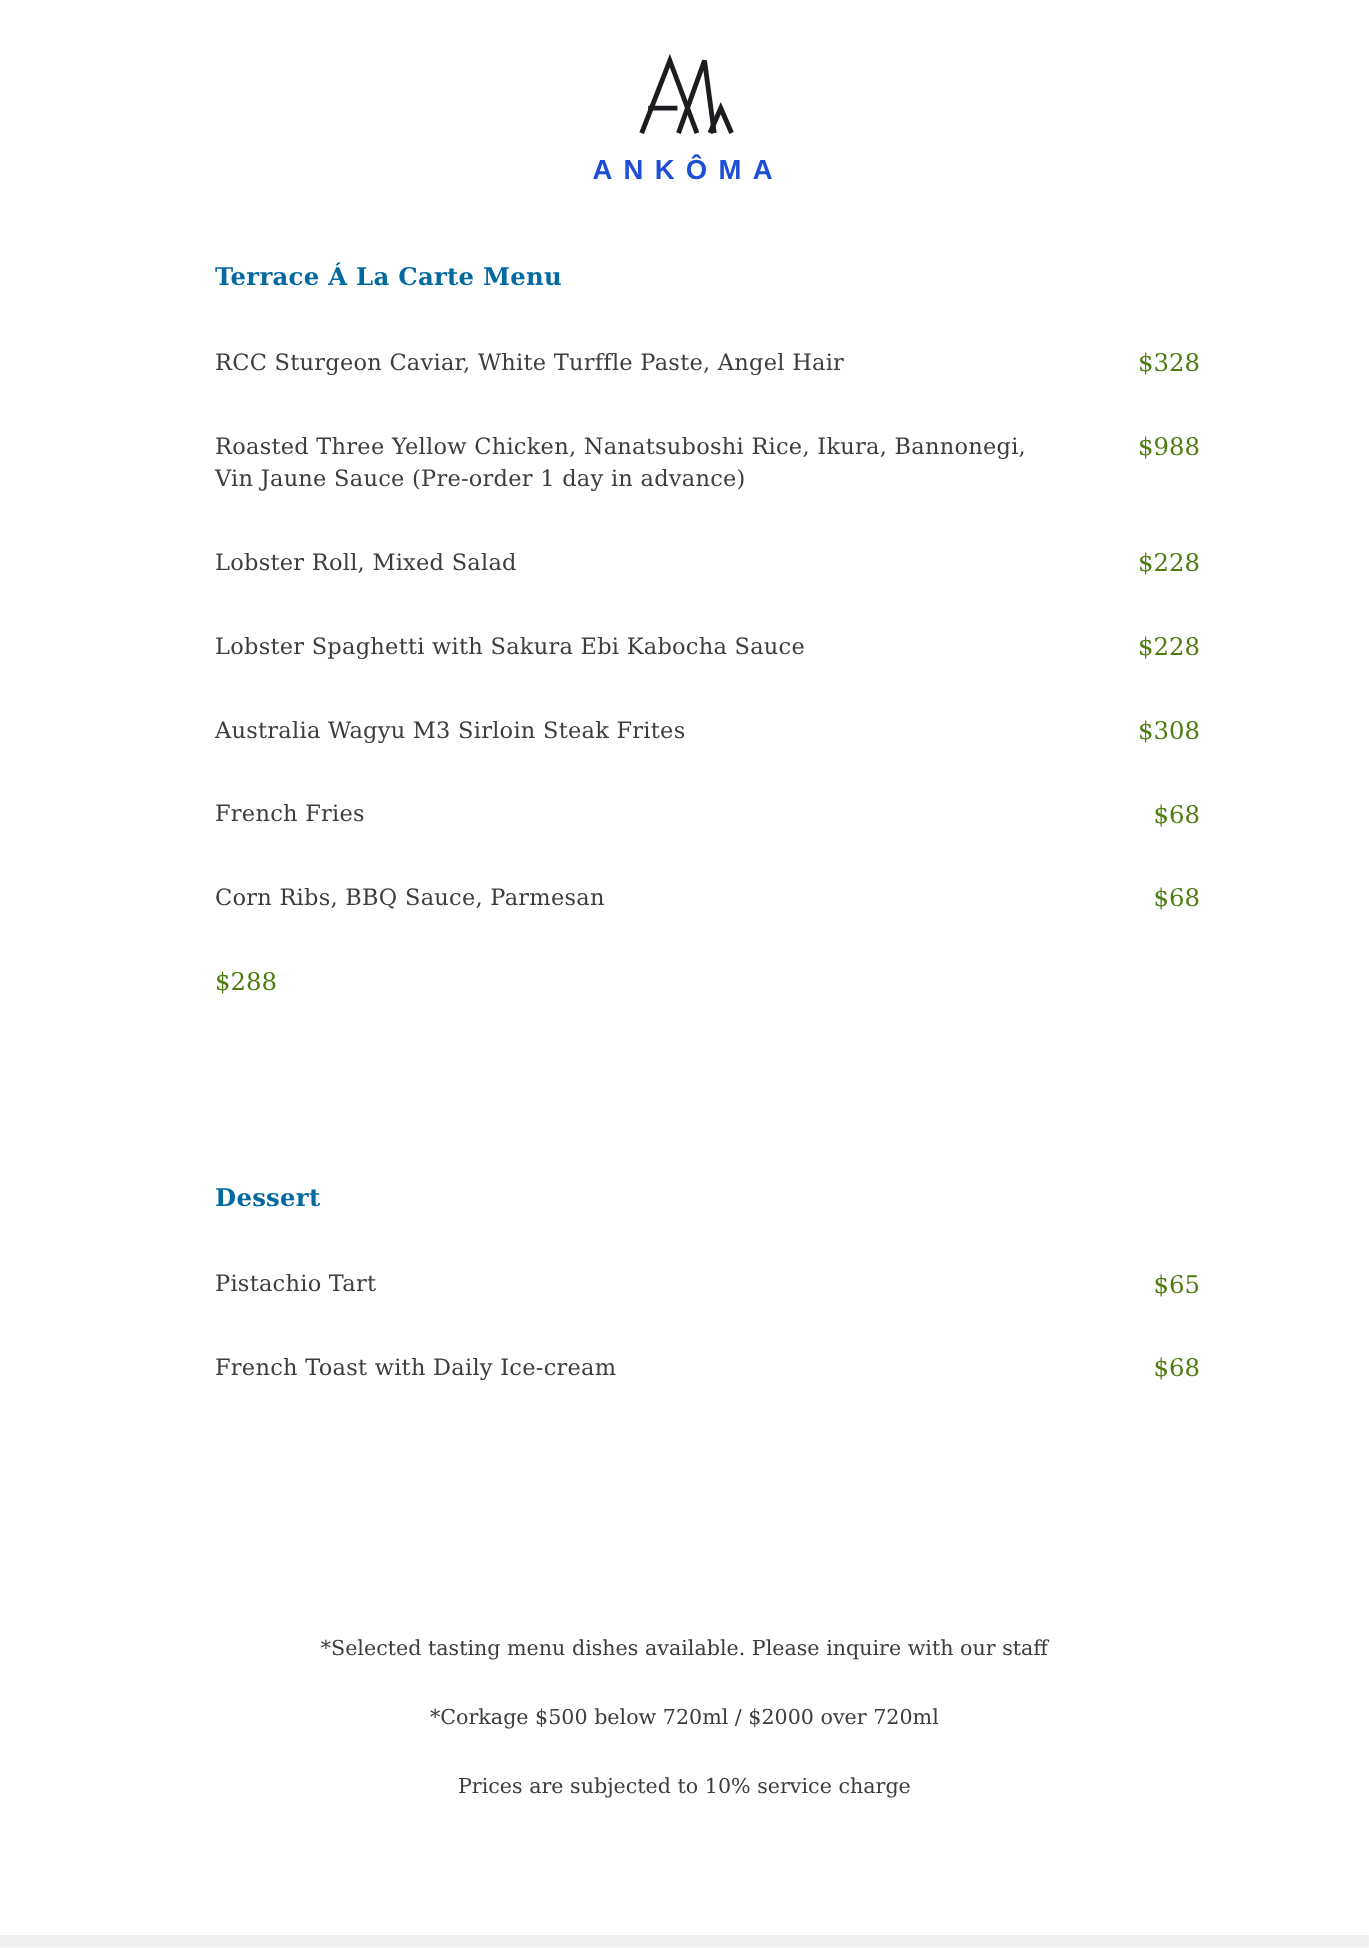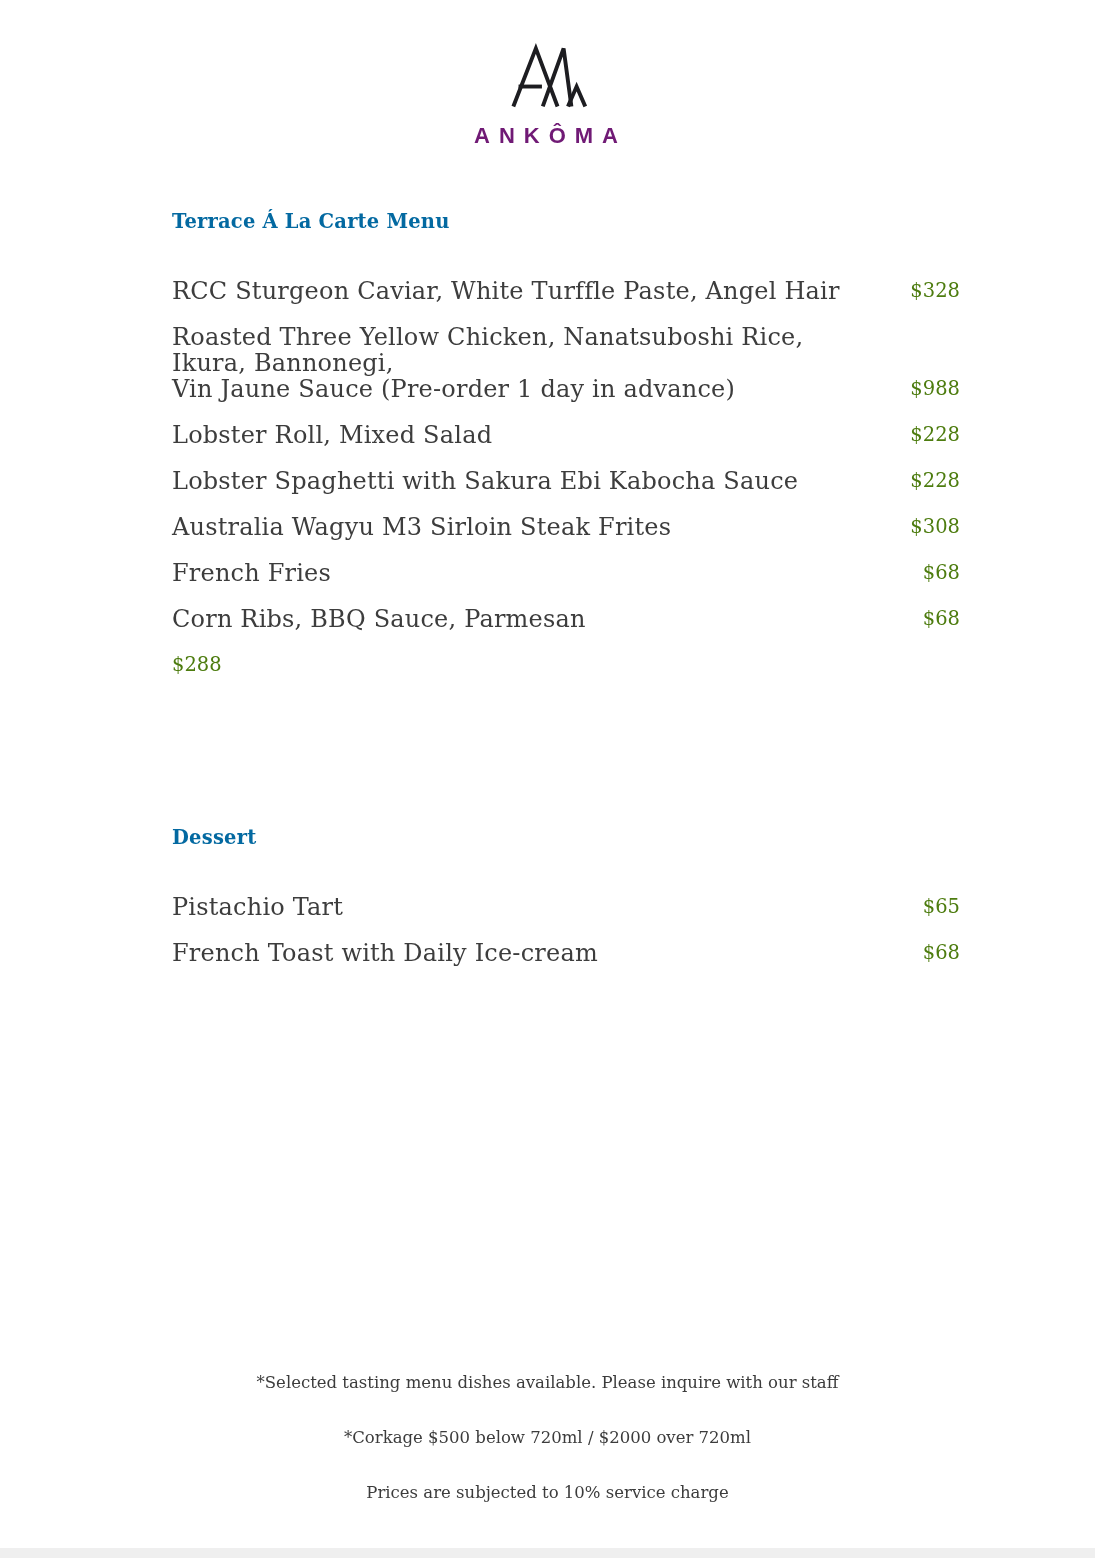--- a/index.html
+++ b/index.html
@@ -29,21 +29,21 @@
     width: 78px;
     height: 70px;
   }
   .brand-name {
     margin-top: 7px;
     font-family: "Liberation Sans", sans-serif;
     font-weight: 700;
     font-size: 22px;
     letter-spacing: 9px;
     padding-left: 6px; 
-    color: #701a75;
+    color: #1d4ed8;
   }
 
   
   .content {
     width: 788px;
     margin-left: 172px;
     margin-top: 60px;
   }
   h2.section-title {
     font-size: 19.5px;
@@ -51,43 +51,43 @@
     font-weight: 700;
     color: #0369a1;
     letter-spacing: 0.2px;
   }
   .items { margin-top: 43px; }
   .row {
     display: flex;
     justify-content: space-between;
     align-items: flex-start;
   }
-  .row + .row { margin-top: 20px; align-items: flex-end; }
+  .row + .row { margin-top: 41px; }
   .dish {
-    font-size: 24px;
+    font-size: 18px;
     line-height: 26px;
     color: #3d3d3d;
     white-space: pre-line;
     max-width: 680px;
     letter-spacing: 0.2px;
   }
   .price {
     font-size: 19.5px;
     line-height: 26px;
     color: #4d7c0f;
     text-align: right;
     flex-shrink: 0;
   }
   .dessert-title { margin-top: 147px; }
 
   
   .notes {
     position: absolute;
     left: 0;
-    top: 1372px;
+    top: 1308px;
     width: 1095px;
     text-align: center;
   }
   .note {
     font-size: 16.5px;
     line-height: 22px;
     color: #3c3c3c;
   }
   .note + .note { margin-top: 33px; }
 

